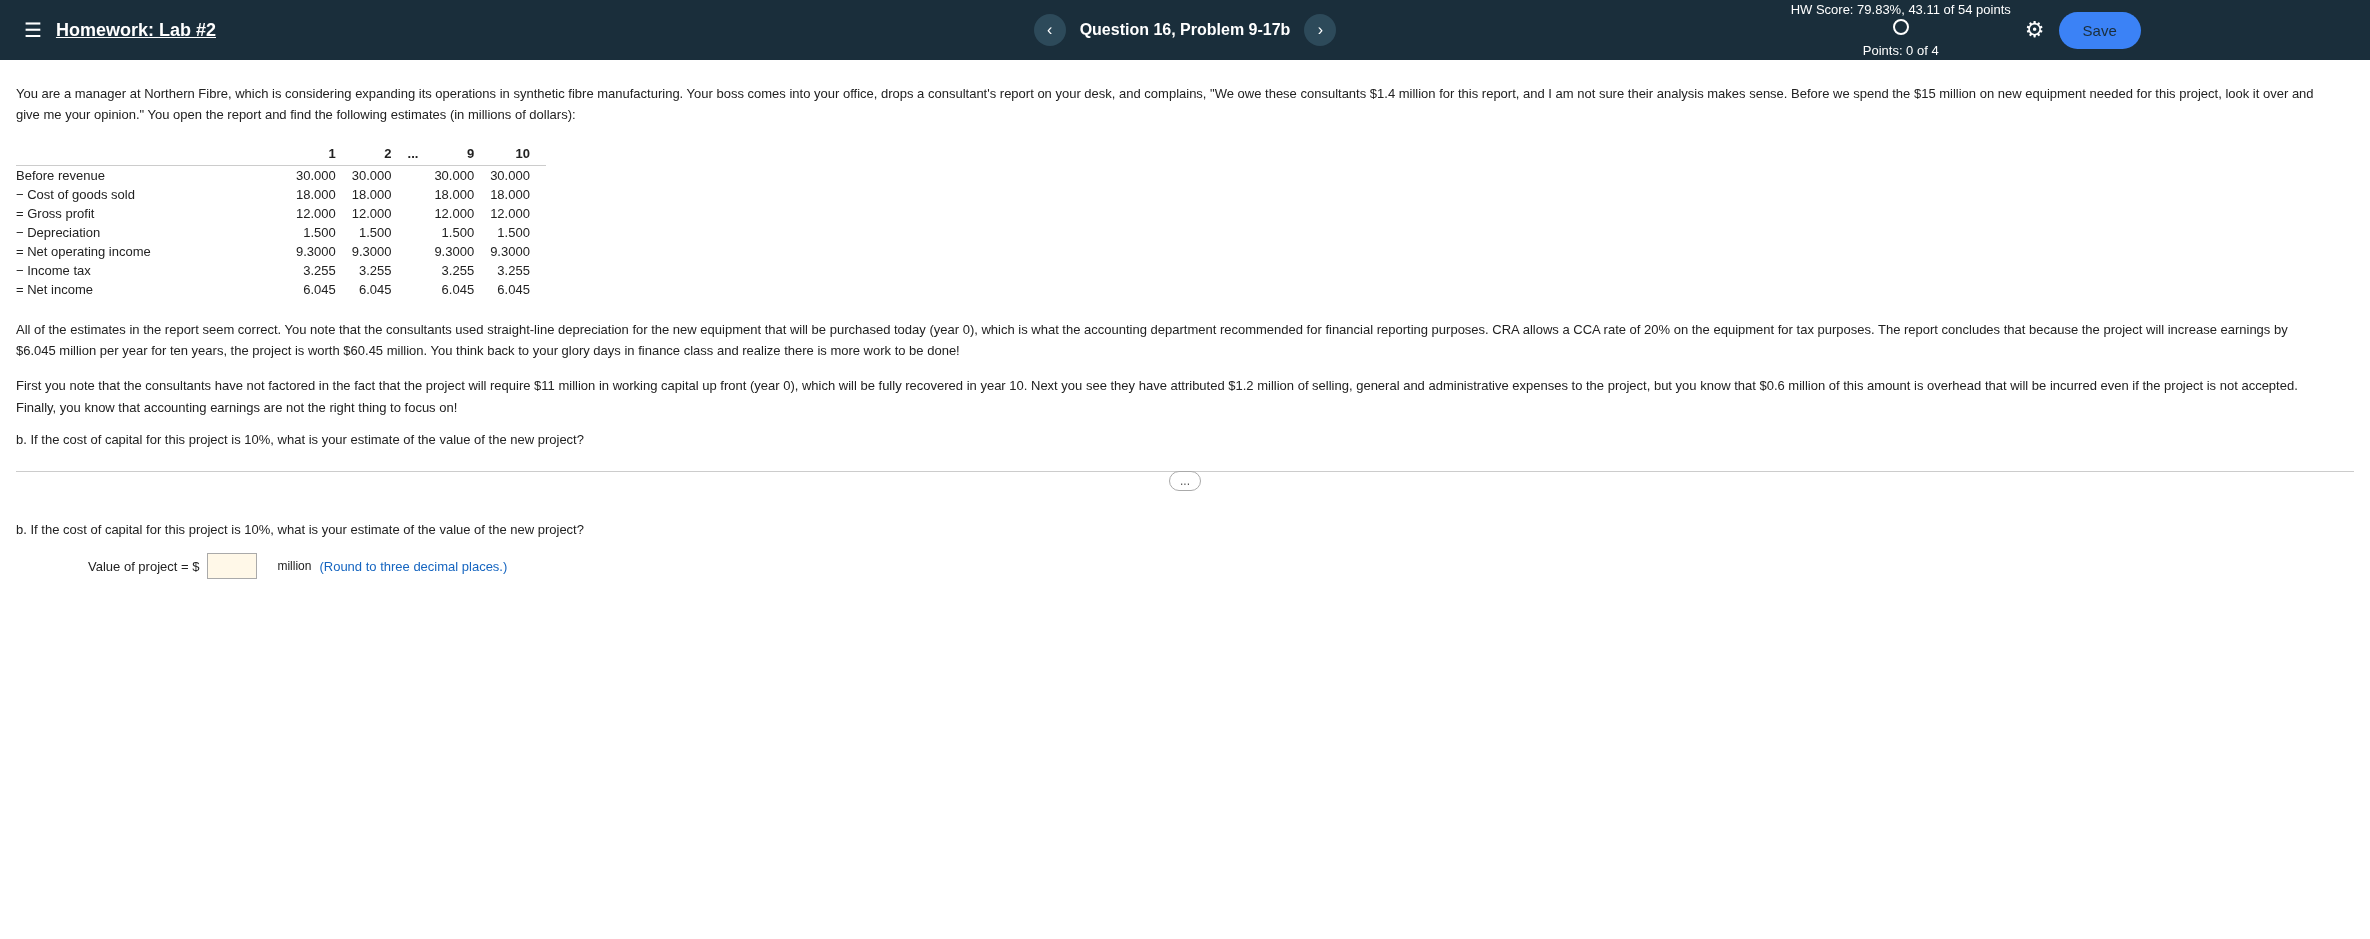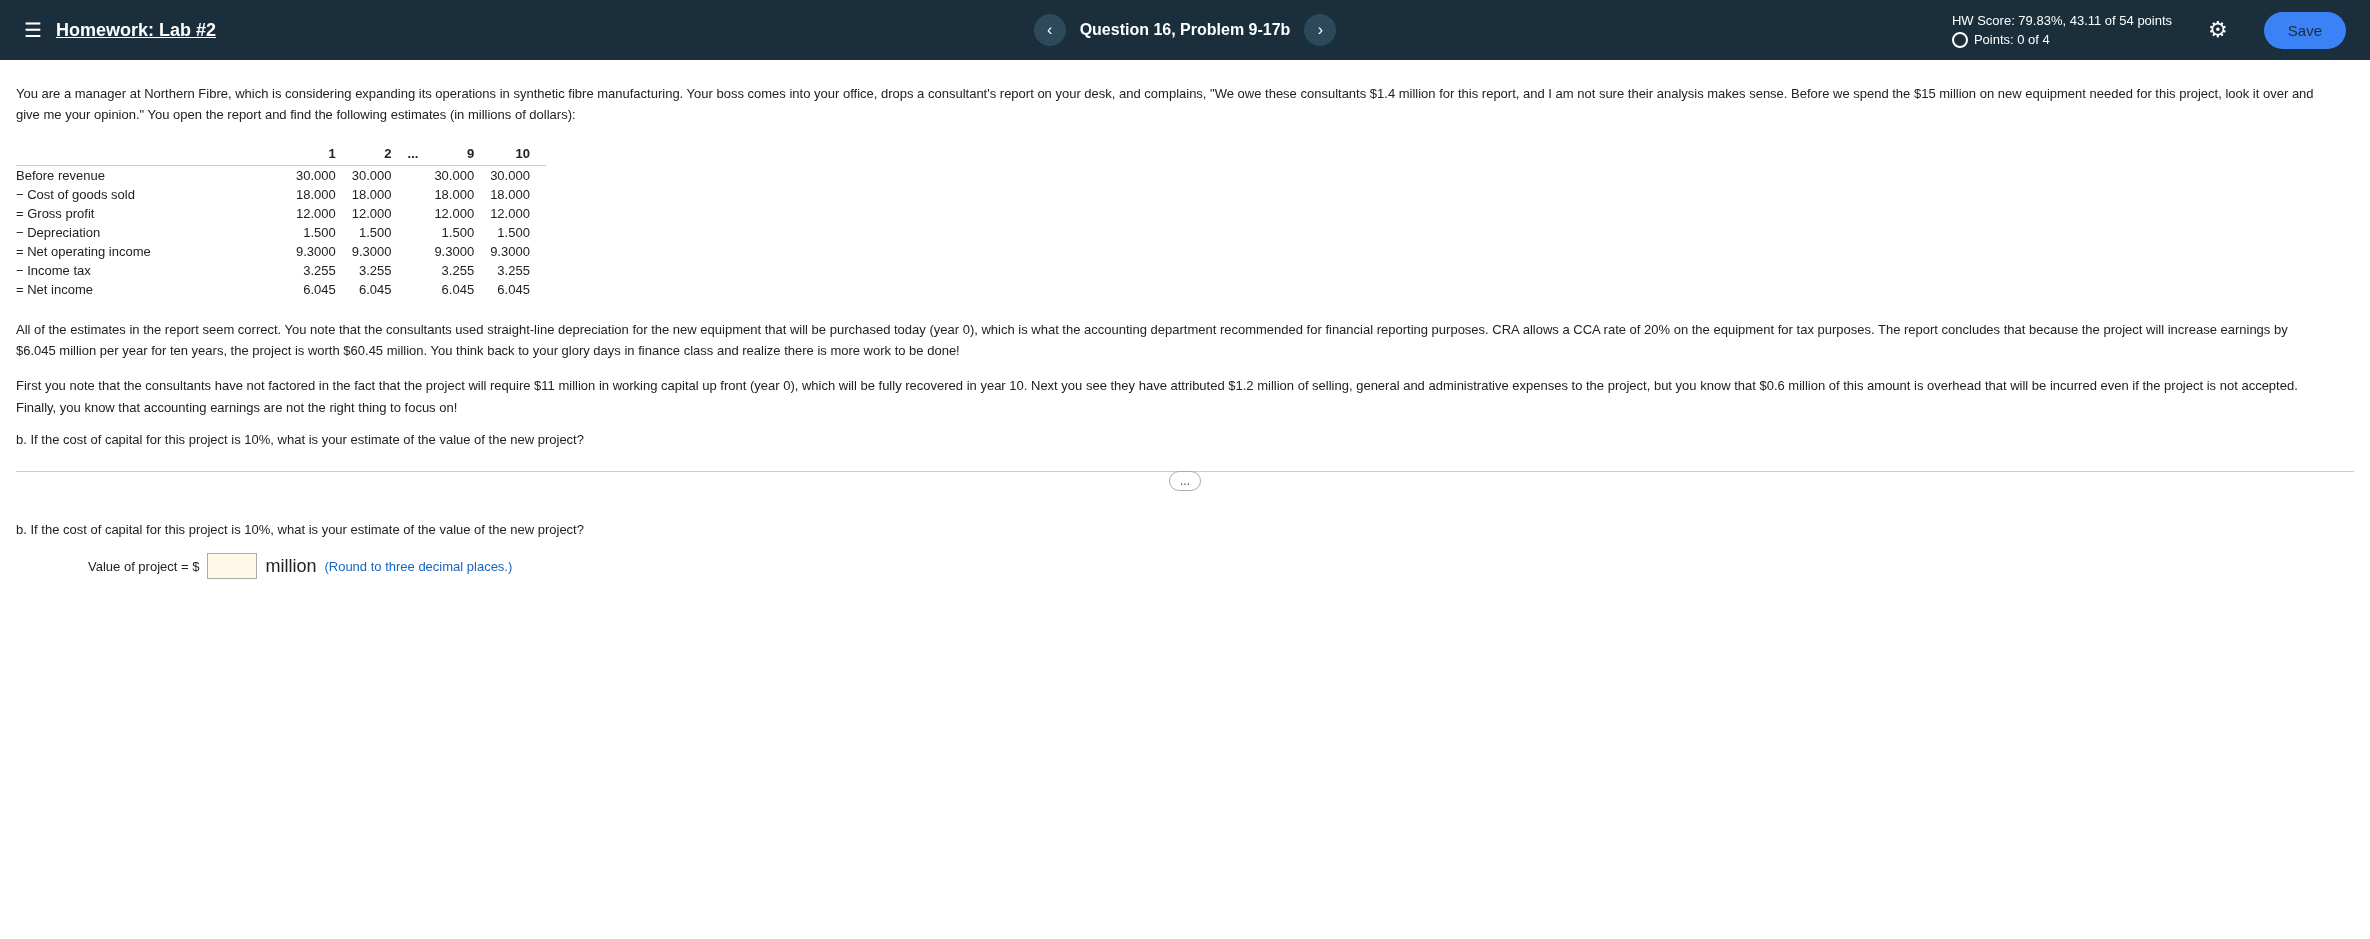--- a/index.html
+++ b/index.html
@@ -43,26 +43,26 @@
       font-size: 16px;
       display: flex;
       align-items: center;
       justify-content: center;
     }
     .question-label { font-size: 16px; font-weight: 700; color: white; }
 
     .header-right {
       display: flex;
       align-items: center;
-      gap: 36px;
+      gap: 14px;
       flex: 1;
-      justify-content: flex-end;
+      justify-content: center;
     }
     .score-info { text-align: left; font-size: 13px; line-height: 1.5; }
-    .score-info .points-row { display: flex; align-items: center; gap: 6px; }
+    .score-info .points-row { display: flex; align-items: center; gap: 6px; flex-direction: column; }
     .points-circle {
       width: 16px; height: 16px; border: 2px solid white; border-radius: 50%;
     }
     .gear-icon { font-size: 22px; cursor: pointer; }
     .save-button {
       background: #3b82f6;
       color: #1a2e3b;
       border: none;
       padding: 10px 24px;
       border-radius: 24px;
@@ -157,21 +157,21 @@
     }
     .answer-label { font-size: 13px; margin-left: 32px; }
     .answer-input {
       width: 50px;
       height: 26px;
       border: 1px solid #aaa;
       padding: 2px 4px;
       font-size: 13px;
       background: #fff8e8;
     }
-    .answer-unit { font-size: 18px; }
+    .answer-unit { font-size: 12px; margin-left: 12px; }
     .answer-hint { font-size: 13px; color: #1565c0; }
   </style>
 </head>
 <body>
 
 <div class="header">
   <div class="header-left">
     <span class="hamburger-icon">☰</span>
     <span class="header-title">
       <span>Homework: </span><span>Lab #2</span>

